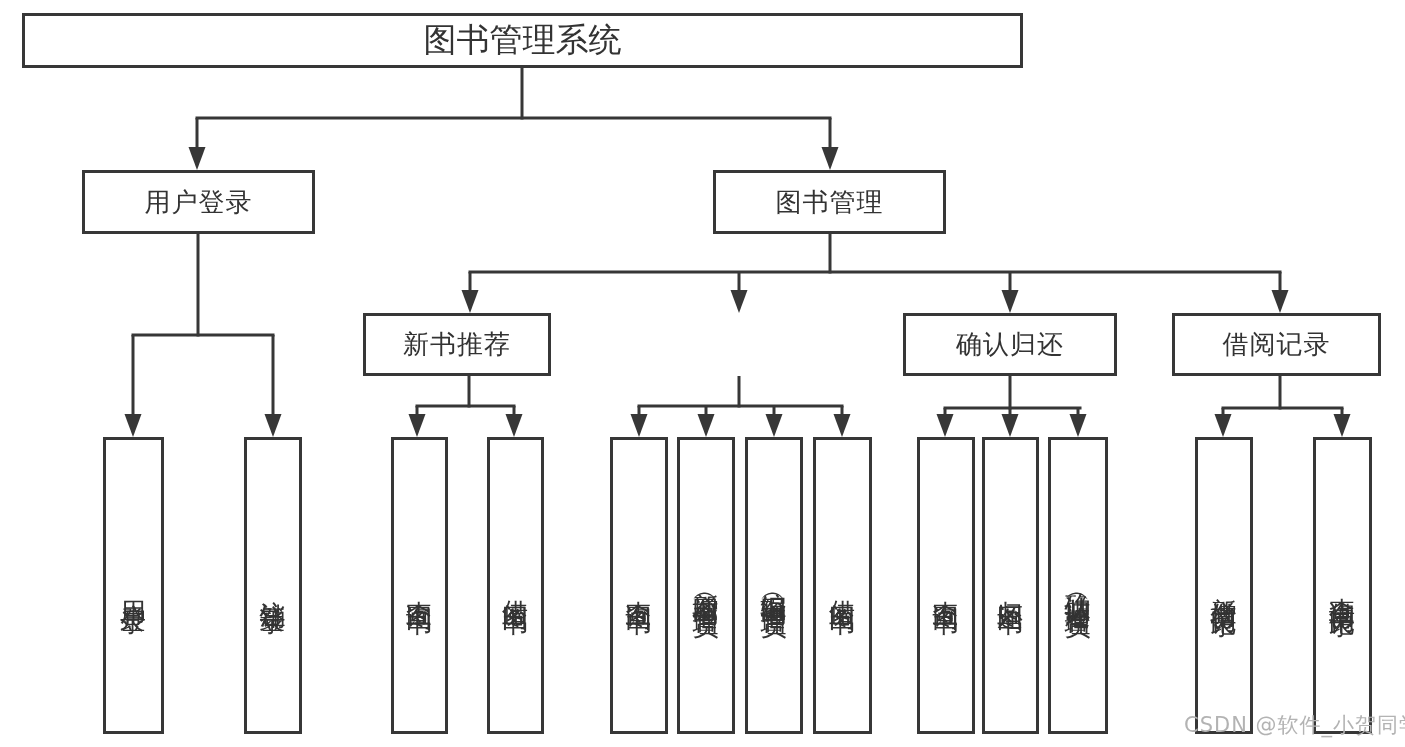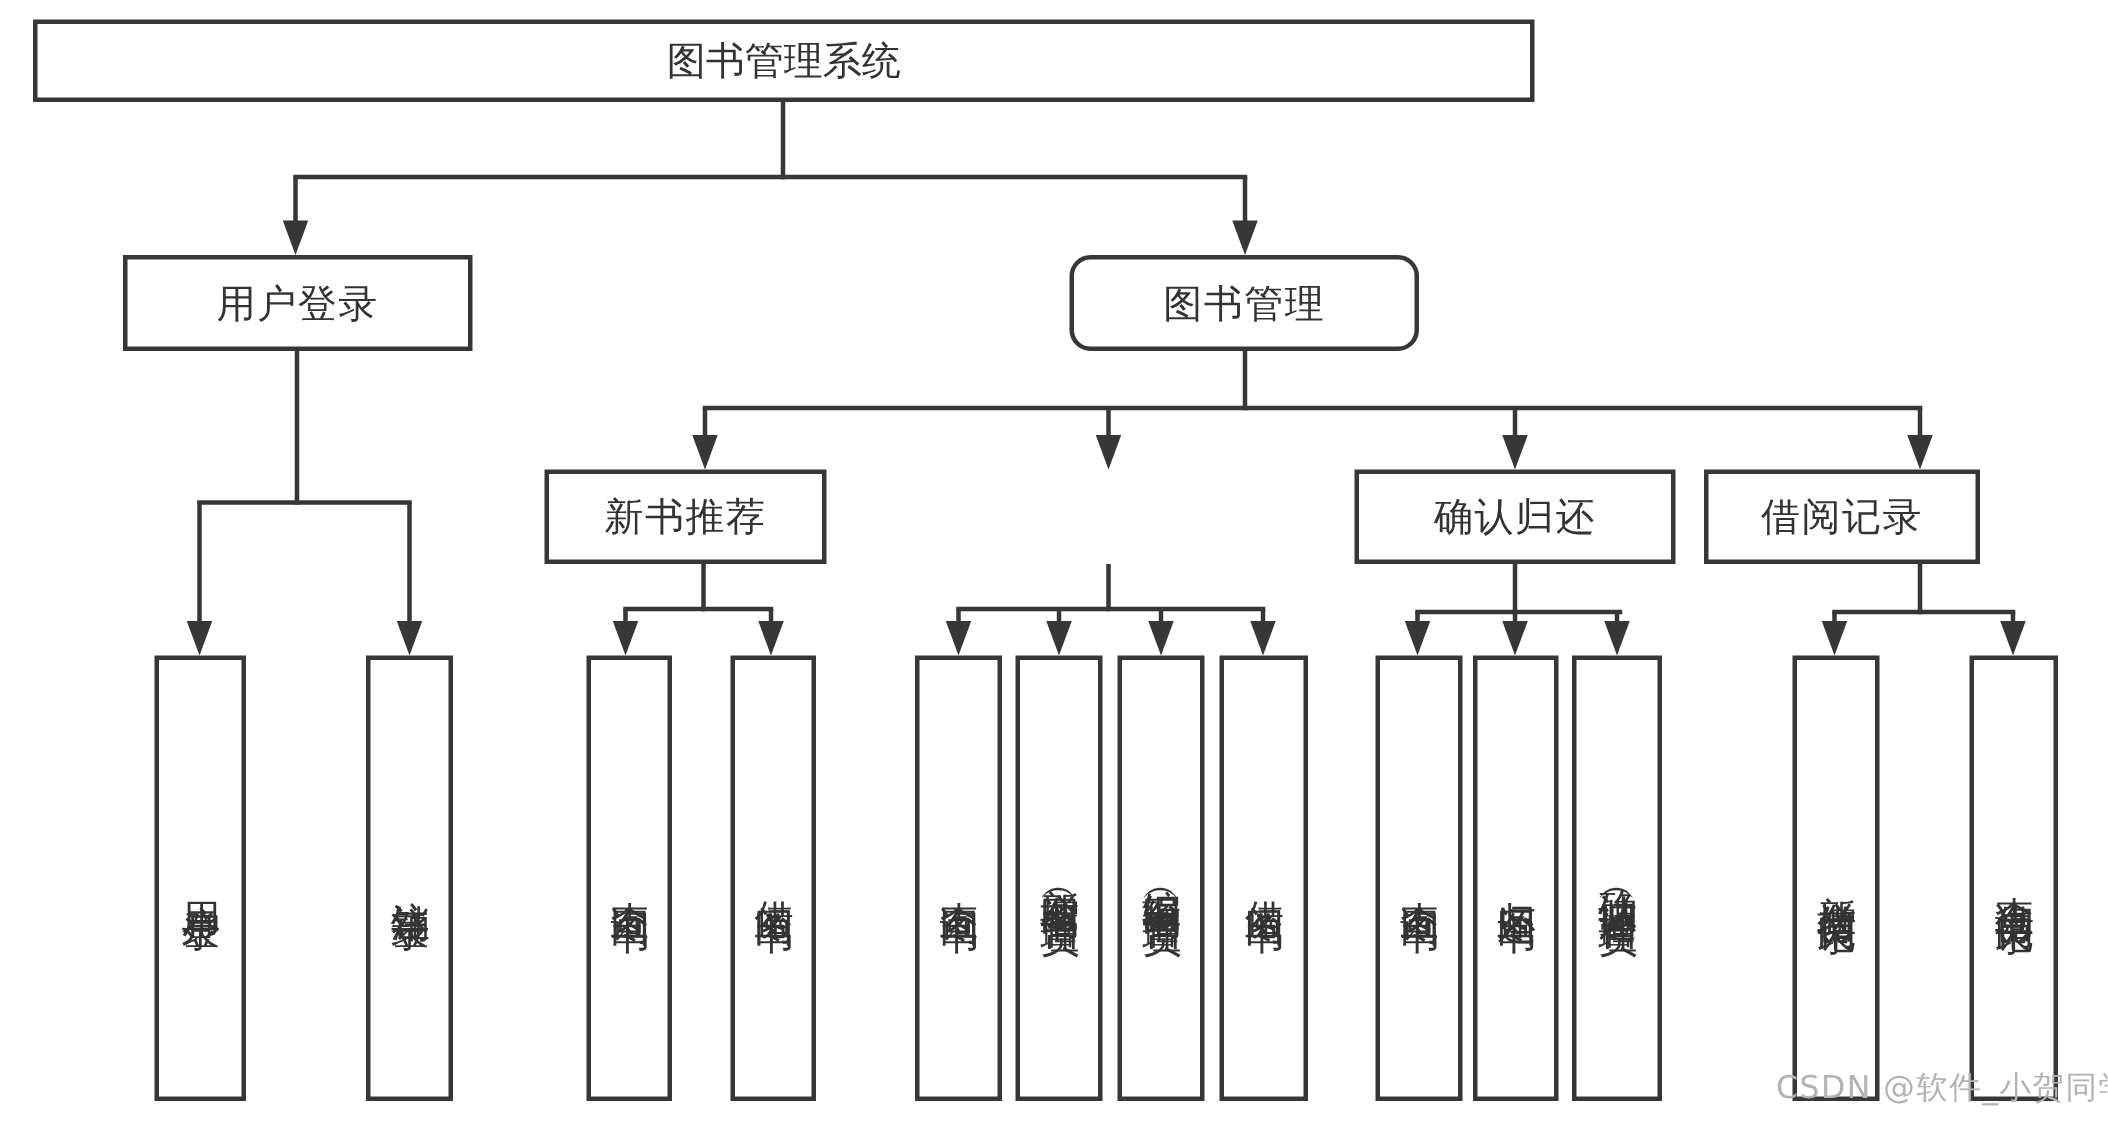--- a/index.html
+++ b/index.html
@@ -32,21 +32,21 @@
     align-items: center;
     justify-content: center;
     color: #333333;
   }
   .hlabel {
     font-size: 26px;
     letter-spacing: 1px;
     white-space: nowrap;
   }
   .root-label {
-    font-size: 26px;
+    font-size: 33px;
     letter-spacing: 0px;
   }
   .vtext {
     writing-mode: vertical-rl;
     text-orientation: mixed;
     font-size: 26px;
     letter-spacing: 3px;
     line-height: 1.0;
     white-space: nowrap;
   }
@@ -121,31 +121,31 @@
       <polygon points="1333.5,414 1350.5,414 1342,437" fill="#373737"></polygon>
     </svg>
 
   <div class="box" style="left:22px; top:13px; width:1001px; height:55px;">
     <span class="root-label">图书管理系统</span>
   </div>
 
   <div class="box" style="left:82px; top:170px; width:233px; height:64px;">
     <span class="hlabel">用户登录</span>
   </div>
-  <div class="box" style="left:713px; top:170px; width:233px; height:64px;border-radius:14px;">
+  <div class="box" style="left:713px; top:170px; width:233px; height:64px;">
     <span class="hlabel">图书管理</span>
   </div>
 
   <div class="box" style="left:363px; top:313px; width:188px; height:63px;">
     <span class="hlabel">新书推荐</span>
   </div>
   <div class="box" style="left:903px; top:313px; width:214px; height:63px;">
     <span class="hlabel">确认归还</span>
   </div>
-  <div class="box" style="left:1136px; top:313px; width:184px; height:63px;">
+  <div class="box" style="left:1172px; top:313px; width:209px; height:63px;">
     <span class="hlabel">借阅记录</span>
   </div>
 
   <div class="box" style="left:103px; top:437px; width:61px; height:297px;">
     <span class="vtext">用户登录</span>
   </div>
   <div class="box" style="left:244px; top:437px; width:58px; height:297px;">
     <span class="vtext">注销登录</span>
   </div>
 

